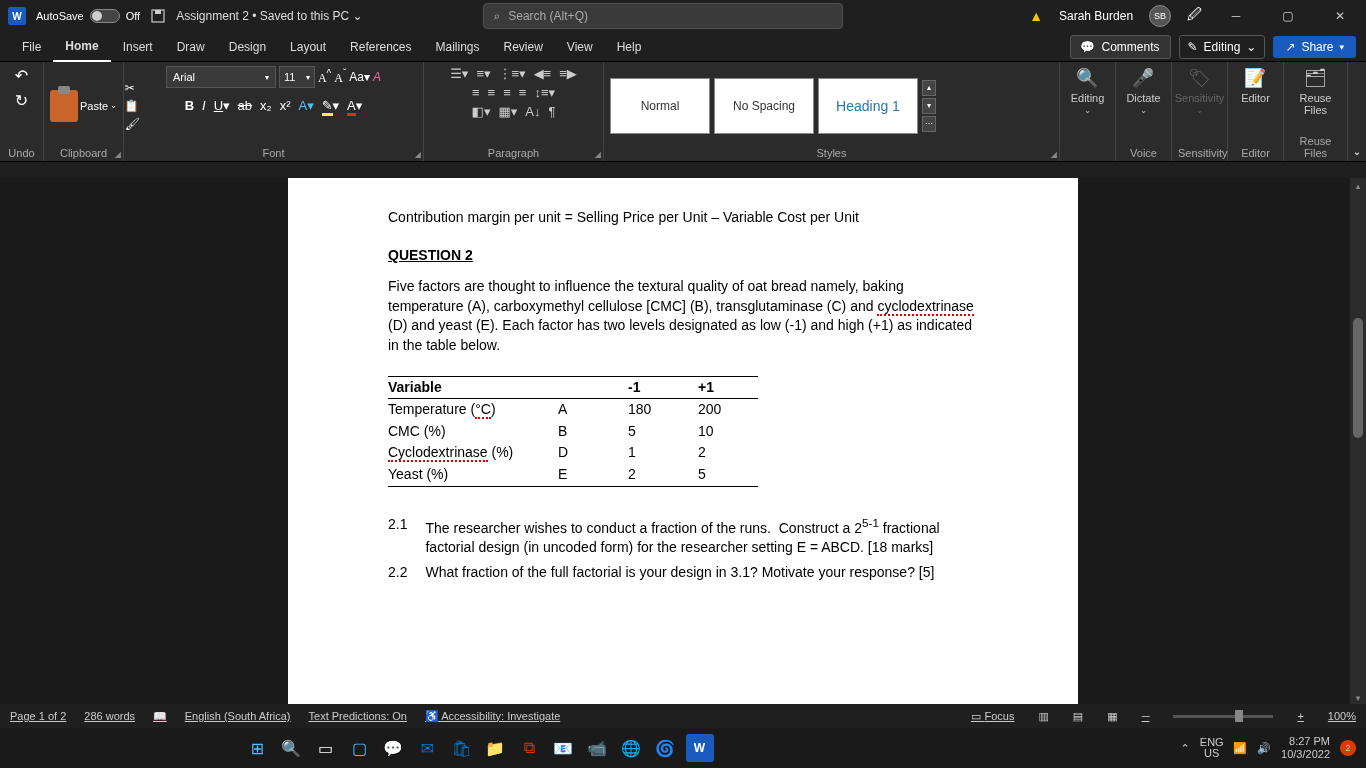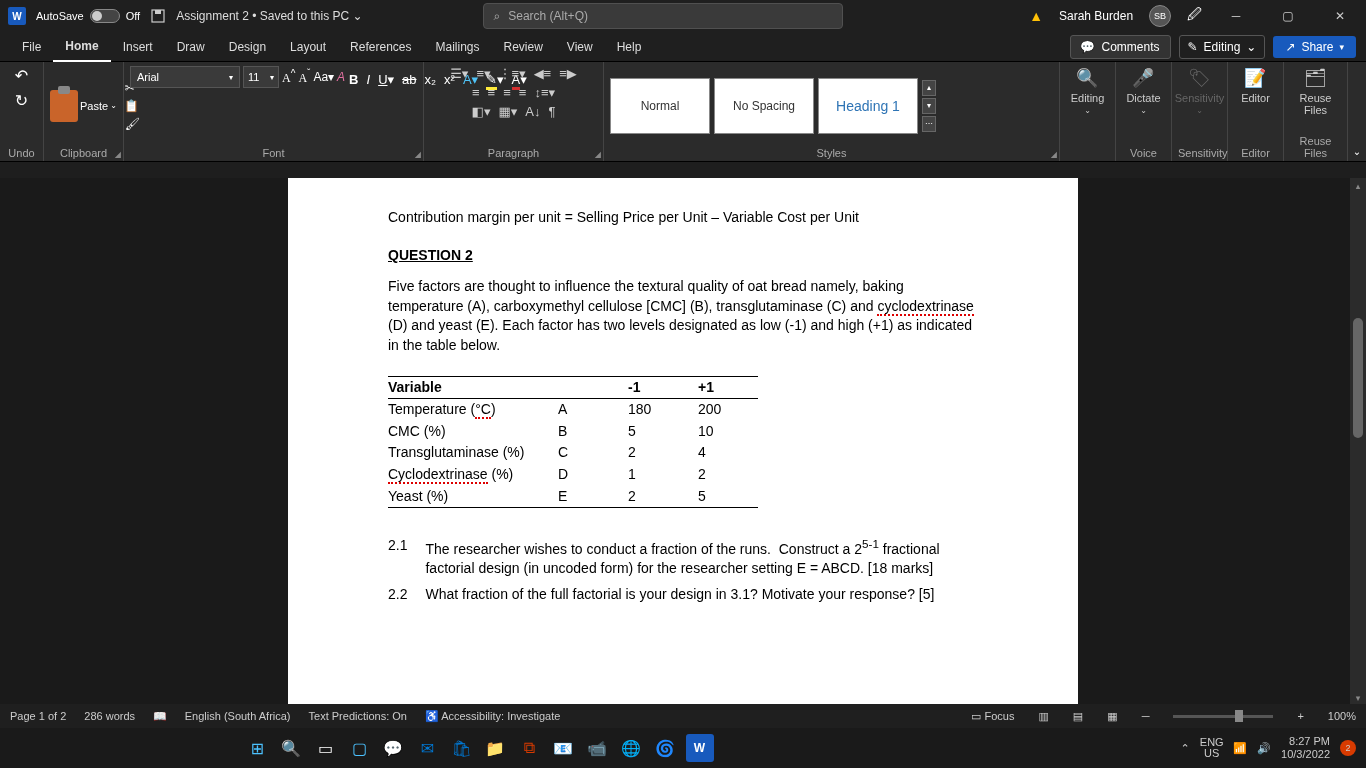--- a/index.html
+++ b/index.html
@@ -75,21 +75,21 @@
 .var-table th { font-weight: bold; }
 .qnum-row { display: flex; gap: 18px; margin-bottom: 6px; }
 .qnum { flex-shrink: 0; }
 
 
 .vscroll { position: absolute; right: 0; top: 178px; bottom: 62px; width: 16px; background: #2b2b2b; }
 .vscroll-thumb { position: absolute; top: 140px; width: 10px; left: 3px; height: 120px; background: #666; border-radius: 5px; }
 .vscroll-arrow { position: absolute; width: 16px; height: 16px; display: flex; align-items: center; justify-content: center; color: #888; font-size: 9px; }
 
 
-.statusbar { position: absolute; bottom: 40px; left: 0; right: 0; height: 22px; background: #1f1f1f; display: flex; align-items: center; padding: 12px 10px; font-size: 11px; color: #ccc; gap: 18px; }
+.statusbar { position: absolute; bottom: 40px; left: 0; right: 0; height: 22px; background: #1f1f1f; display: flex; align-items: center; padding: 12px 10px; font-size: 11px; color: #ccc; gap: 18px; text-decoration: underline; }
 .status-right { margin-left: auto; display: flex; align-items: center; gap: 24px; }
 .zoom-slider { width: 100px; height: 3px; background: #555; position: relative; }
 .zoom-thumb { position: absolute; width: 8px; height: 12px; background: #888; top: -5px; left: 62px; }
 
 
 .taskbar { position: absolute; bottom: 0; left: 0; right: 0; height: 40px; background: #1a1a1a; display: flex; align-items: center; padding: 0 10px; }
 .task-center { margin: 0 auto; display: flex; gap: 6px; align-items: center; }
 .task-icon { width: 28px; height: 28px; display: flex; align-items: center; justify-content: center; font-size: 16px; border-radius: 3px; }
 .task-right { margin-left: auto; display: flex; align-items: center; gap: 10px; font-size: 11px; color: #ccc; }
 .lang { display: flex; flex-direction: column; align-items: center; line-height: 1; }
@@ -178,21 +178,21 @@
       <div class="small-btns">
         <span>✂</span>
         <span>📋</span>
         <span>🖌</span>
       </div>
     </div>
     <div class="ribbon-group-label">Clipboard</div>
     <span class="dialog-launcher">◢</span>
   </div>
   <div class="ribbon-group font-group">
-    <div class="ribbon-content" style="flex-direction:row; align-items:flex-start;">
+    <div class="ribbon-content" style="flex-direction:column; align-items:center;">
       <div class="font-row1">
         <div class="font-name">
             <span>Arial</span>
             <span style="font-size:8px;">▾</span>
           </div>
         <div class="font-size">
             <span>11</span>
             <span style="font-size:8px;">▾</span>
           </div>
         <span style="font-family:serif;">A<sup>^</sup></span>
@@ -321,26 +321,20 @@
             <td>180</td>
             <td>200</td>
           </tr>
           <tr>
             <td>CMC (%)</td>
             <td>B</td>
             <td>5</td>
             <td>10</td>
           </tr>
           <tr>
-            <td>Transglutaminase (%)</td>
-            <td>C</td>
-            <td>2</td>
-            <td>4</td>
-          </tr>
-          <tr>
             <td><span class="squiggle">Cyclodextrinase</span> (%)</td>
             <td>D</td>
             <td>1</td>
             <td>2</td>
           </tr>
           <tr>
             <td>Yeast (%)</td>
             <td>E</td>
             <td>2</td>
             <td>5</td>

